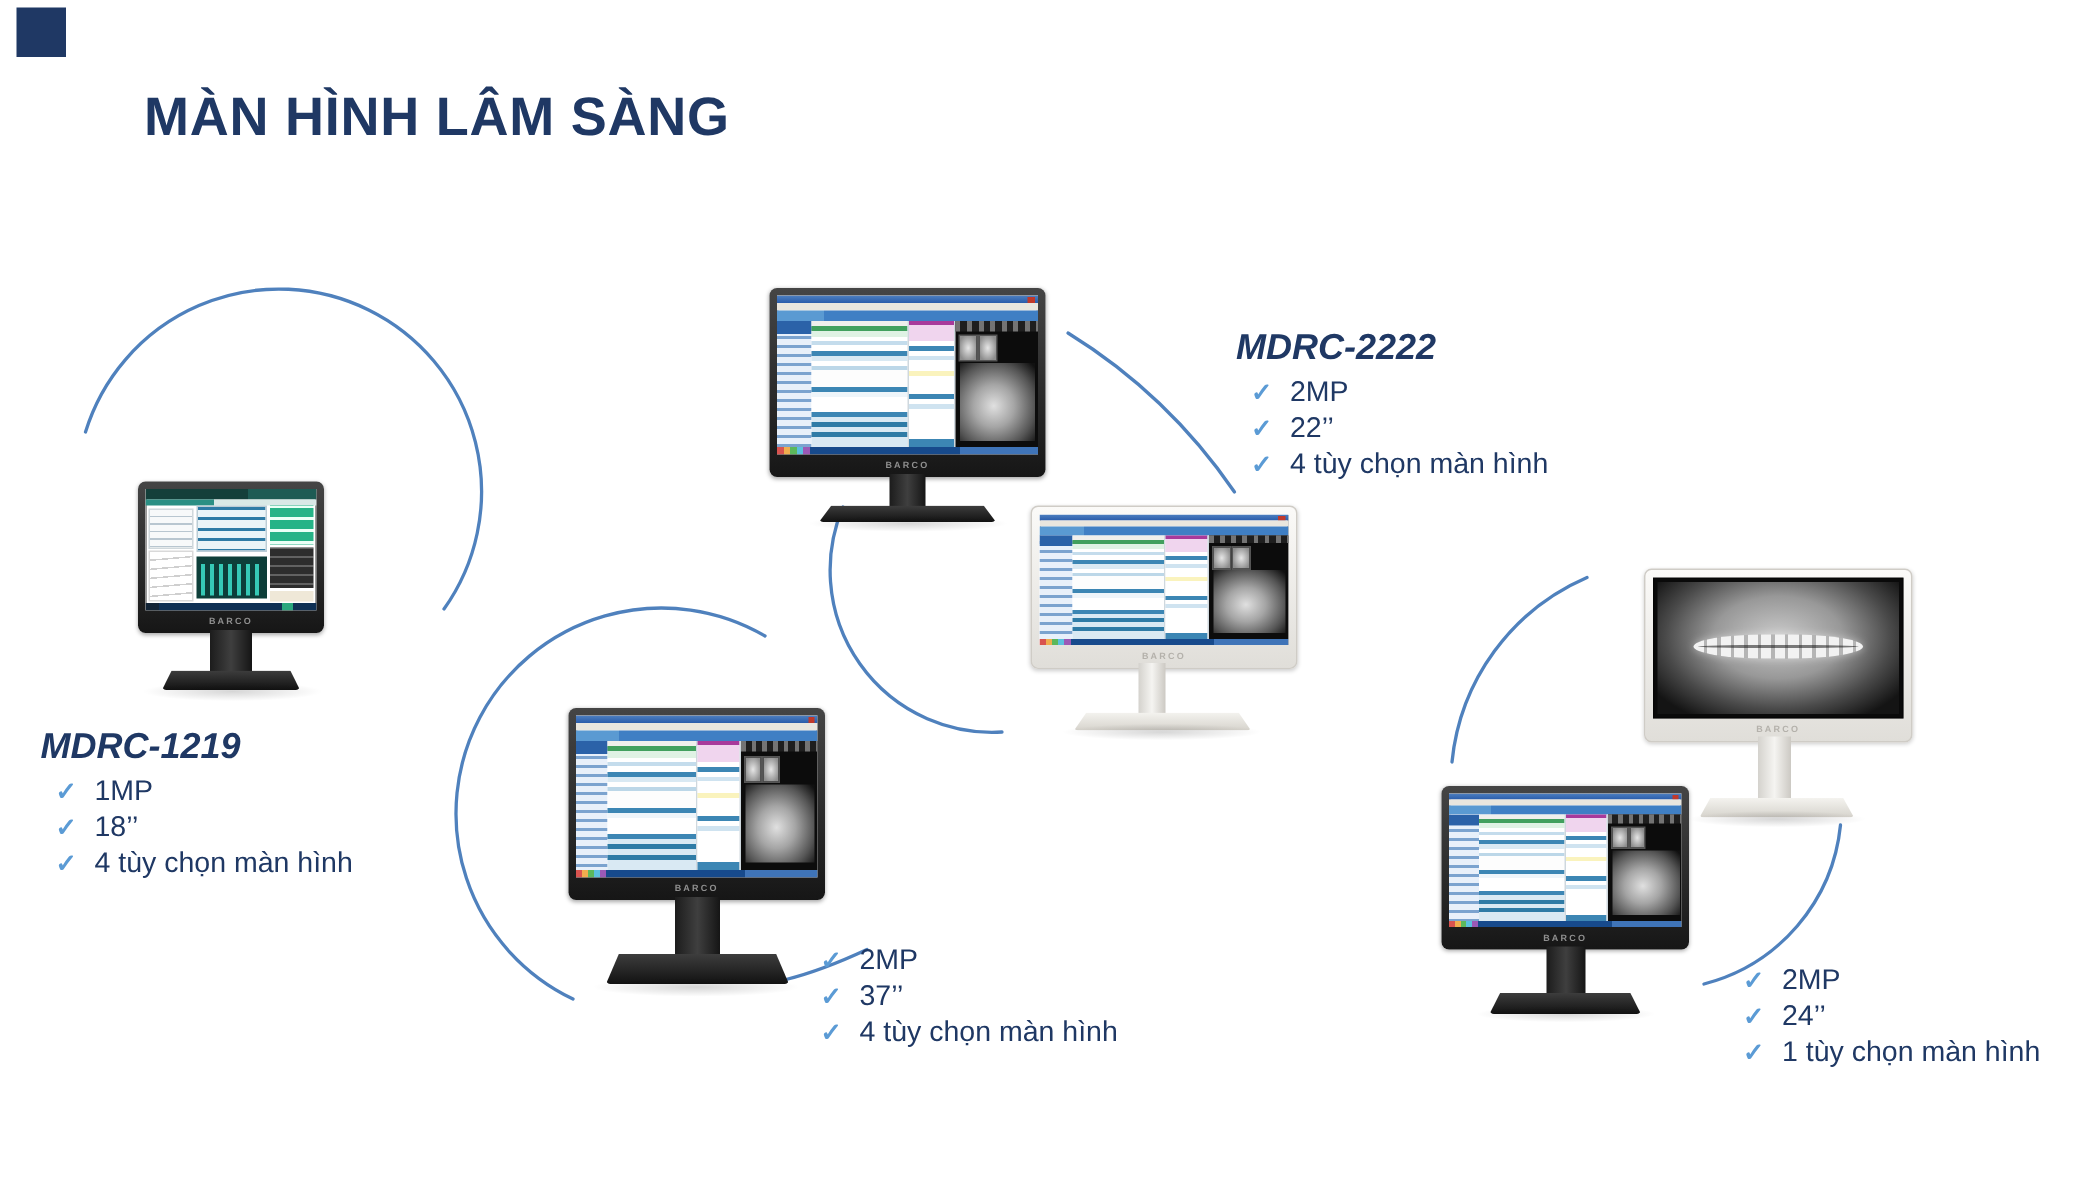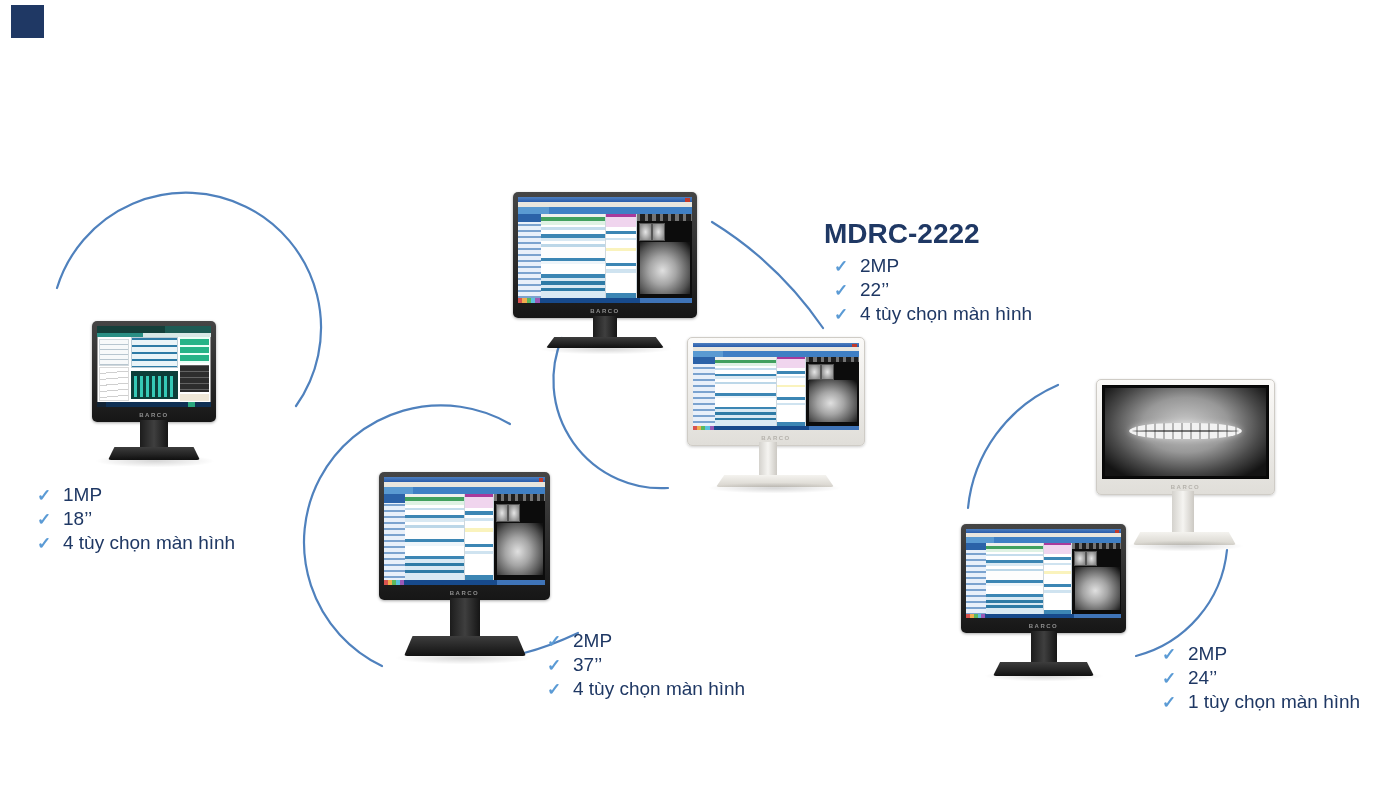--- a/index.html
+++ b/index.html
@@ -5,21 +5,21 @@
   html,body{margin:0;padding:0;background:#fff;}
   .slide{position:relative;width:1400px;height:788px;background:#fff;overflow:hidden;
          font-family:"Liberation Sans",sans-serif;}
   .corner-square{position:absolute;left:11px;top:5px;width:33px;height:33px;background:#1f3864;}
   .title{position:absolute;left:96px;top:57px;margin:0;font-size:36px;font-weight:bold;
          color:#1f3864;letter-spacing:.5px;}
   .arcs{position:absolute;left:0;top:0;}
 
   
   .spec{position:absolute;color:#1f3864;}
-  .spec-title{font-size:28px;font-weight:bold;margin-bottom:5px;}
+  .spec-title{font-size:24px;font-weight:bold;margin-bottom:5px;font-style:italic;}
   .spec-row{display:flex;align-items:baseline;height:24px;}
   .chk{display:inline-block;width:26px;margin-left:10px;color:#5b9bd5;font-size:17px;font-weight:bold;}
   .spec-label{font-size:19px;}
   .t1{left:27px;top:484px}.t2{left:824px;top:218px}.t3{left:537px;top:630px}.t4{left:1152px;top:643px}
 
   
   .monitor{position:absolute;}
   .bezel{position:absolute;border-radius:5px;}
   .mon-black .bezel{background:linear-gradient(#454545,#161616);box-shadow:0 1px 3px rgba(0,0,0,.35);}
   .mon-white .bezel{background:linear-gradient(#fbfaf8,#e0ded9);border:1px solid #cfccc6;box-shadow:0 1px 3px rgba(0,0,0,.2);}
@@ -143,20 +143,21 @@
       <path d="M 510 424 A 137 137 0 1 0 382 666"></path>
       <path d="M 712 222 A 370 370 0 0 1 823 328"></path>
       <path d="M 562 338 A 108 108 0 0 0 668 488"></path>
       <path d="M 1058 385 A 150 150 0 0 0 968 508"></path>
       <path d="M 1227 550 A 122 122 0 0 1 1136 656"></path>
       <path d="M 578 633 Q 548 647 524 653"></path>
     </g>
   </svg>
 
   <div class="corner-square"></div>
+  <h1 class="title">MÀN HÌNH LÂM SÀNG</h1>
 
   <div class="monitor mon-black m1">
     <div class="bezel">
       <div class="screen s1219">
         <div class="h1219"></div>
         <div class="h1219b"></div>
         <div class="c1219-l">
           <div class="p-list"></div>
           <div class="p-sketch"></div>
         </div>
@@ -296,20 +297,21 @@
         <div class="e-task"></div>
       </div>
       <div class="chin">BARCO</div>
     </div>
     <div class="neck neck-b"></div>
     <div class="base base-b"></div>
     <div class="shadow"></div>
   </div>
 
   <div class="spec t1">
+    <div class="spec-title">MDRC-1219</div>
     <div class="spec-row">
       <span class="chk">✓</span>
       <span class="spec-label">1MP</span>
       </div>
     <div class="spec-row">
       <span class="chk">✓</span>
       <span class="spec-label">18’’</span>
       </div>
     <div class="spec-row">
       <span class="chk">✓</span>

